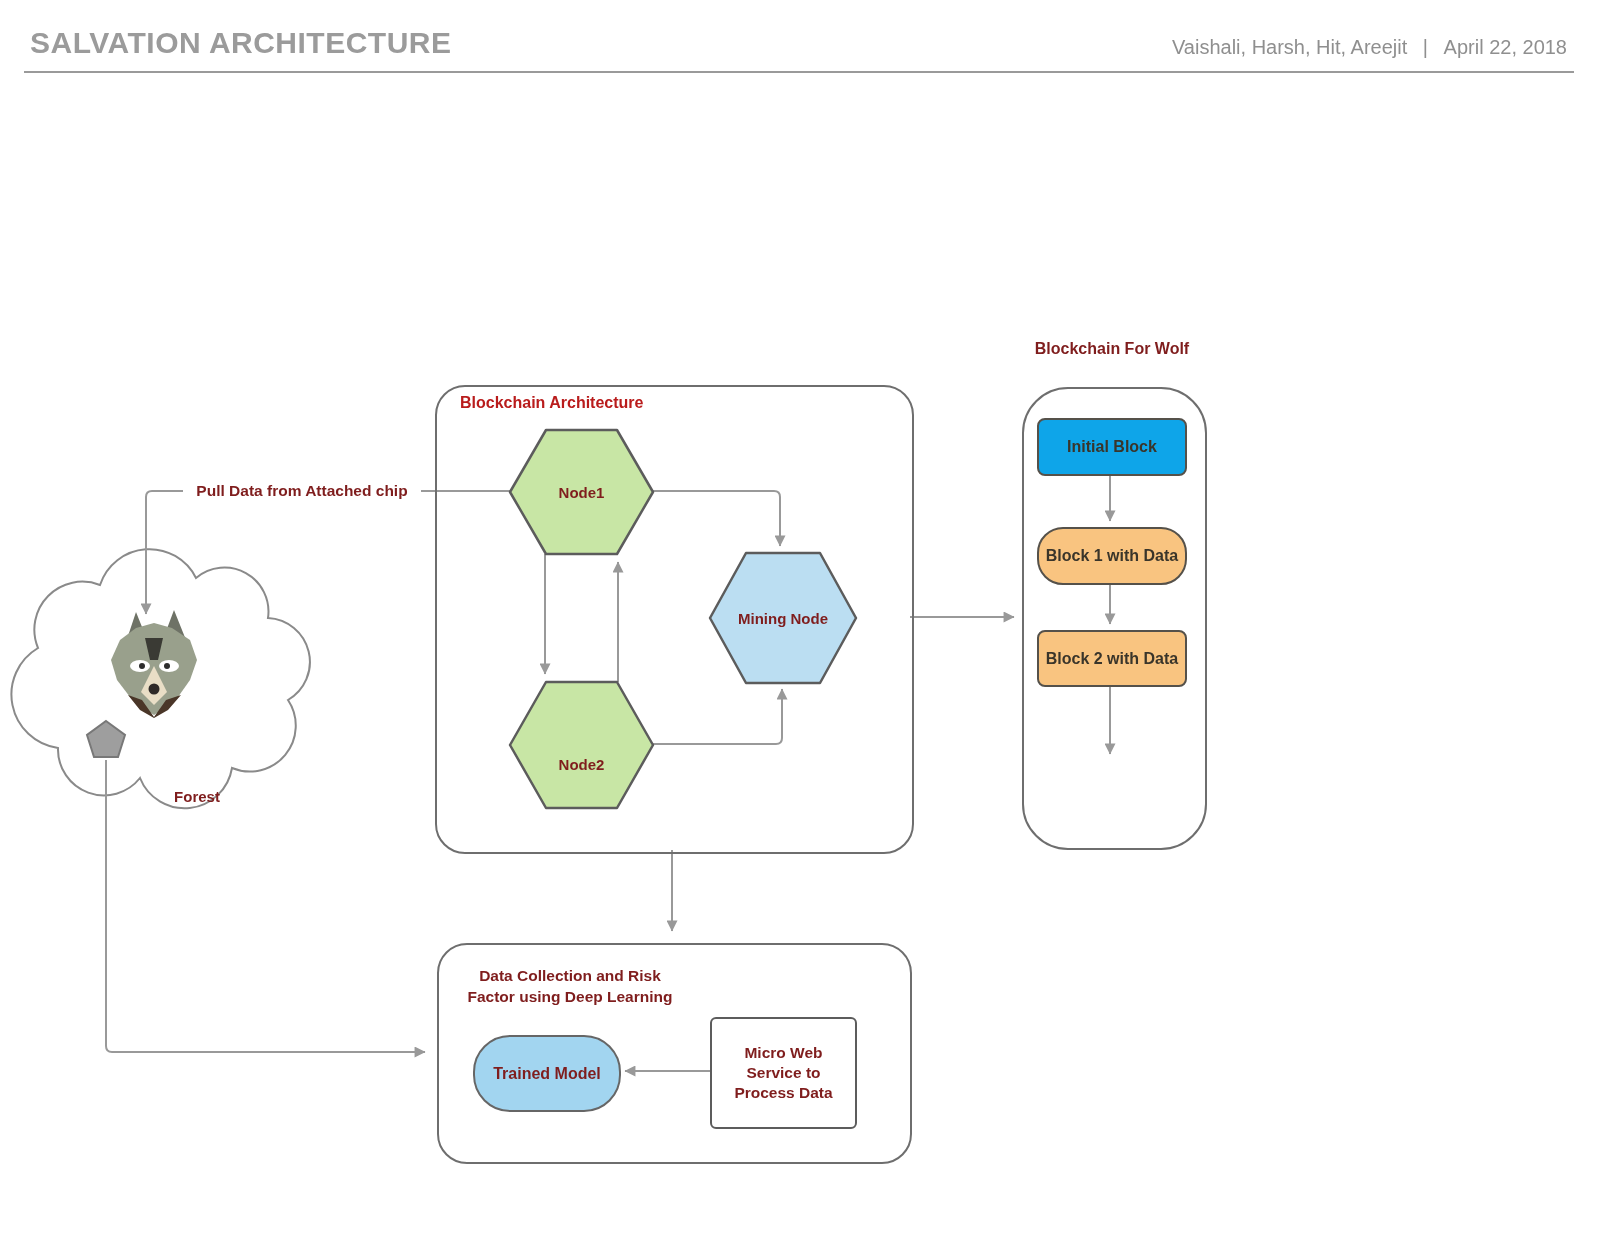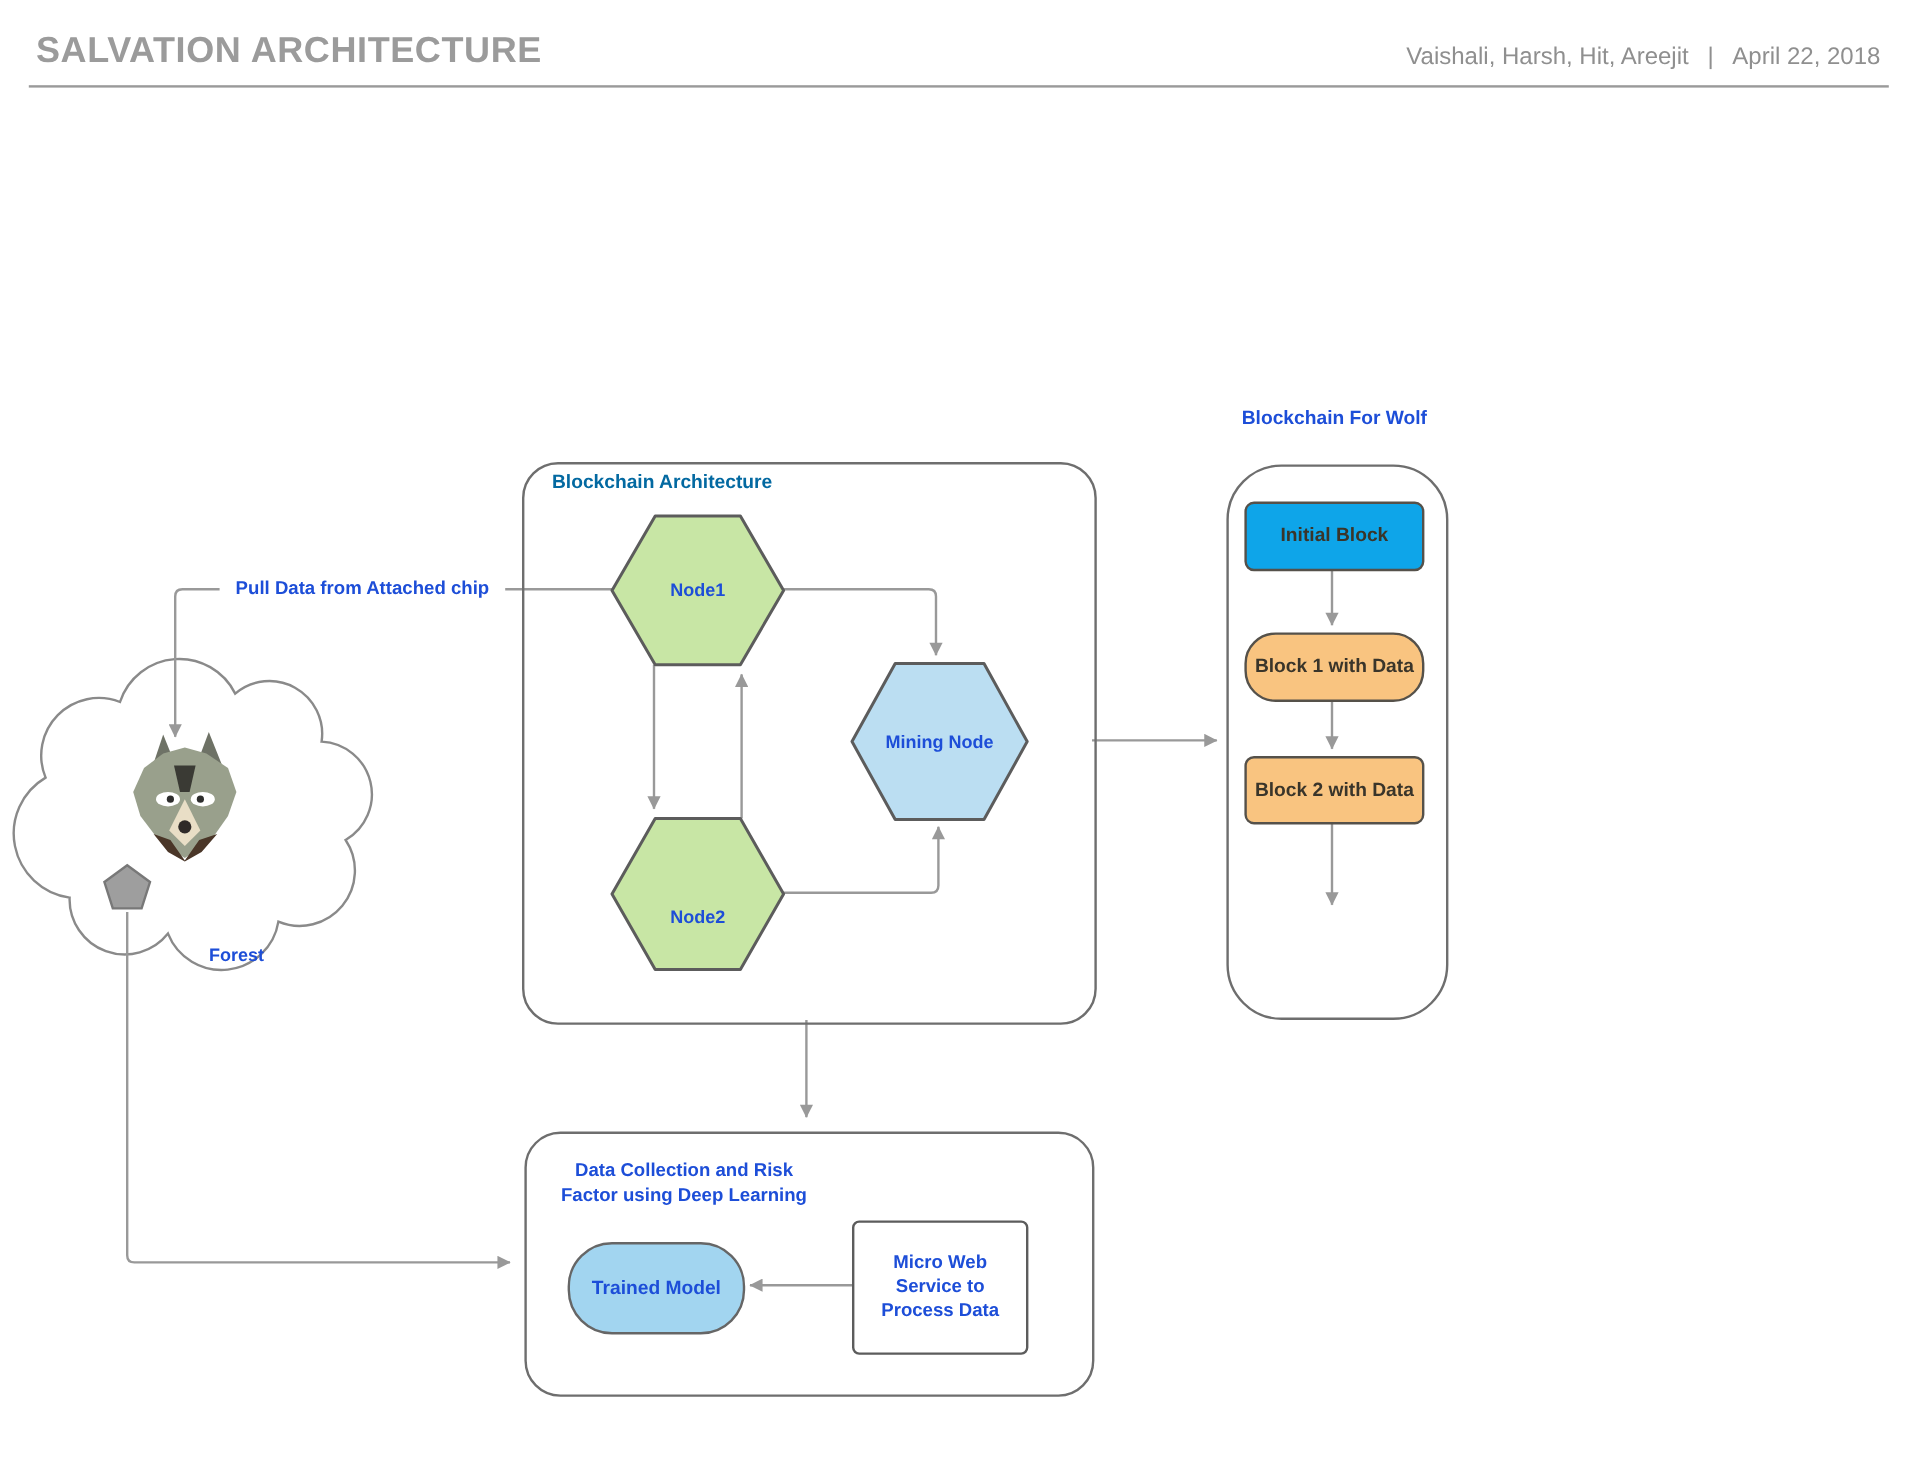--- a/index.html
+++ b/index.html
@@ -10,23 +10,23 @@
   .hdr-title{position:absolute;left:30px;top:26px;font-size:30px;font-weight:bold;
              color:#9b9b9b;letter-spacing:.5px;}
   .hdr-meta{position:absolute;right:28px;top:36px;font-size:20px;color:#8f8f8f;}
   .hdr-meta span{margin:0 5px;}
   .hdr-rule{position:absolute;left:24px;right:26px;top:71px;height:0;
             border-top:2px solid #9a9a9a;}
 
   
   .layer{position:absolute;left:0;top:0;}
   .box{position:absolute;border:2px solid #6e6e6e;border-radius:30px;background:transparent;}
-  .panel-title{position:absolute;font-weight:bold;color:#0369a1;font-size:16px;}
+  .panel-title{position:absolute;font-weight:bold;color:#b91c1c;font-size:16px;}
   .lbl{position:absolute;display:flex;align-items:center;justify-content:center;
-       font-weight:bold;color:#1d4ed8;font-size:15px;text-align:center;}
+       font-weight:bold;color:#7f1d1d;font-size:15px;text-align:center;}
   .block{position:absolute;border:2px solid #55514a;border-radius:8px;
          display:flex;align-items:center;justify-content:center;
          font-weight:bold;font-size:16px;color:#3a352a;}
   .pre{white-space:pre-line;line-height:20px;}
 </style>
 </head>
 <body>
 
 <div id="page">
 

